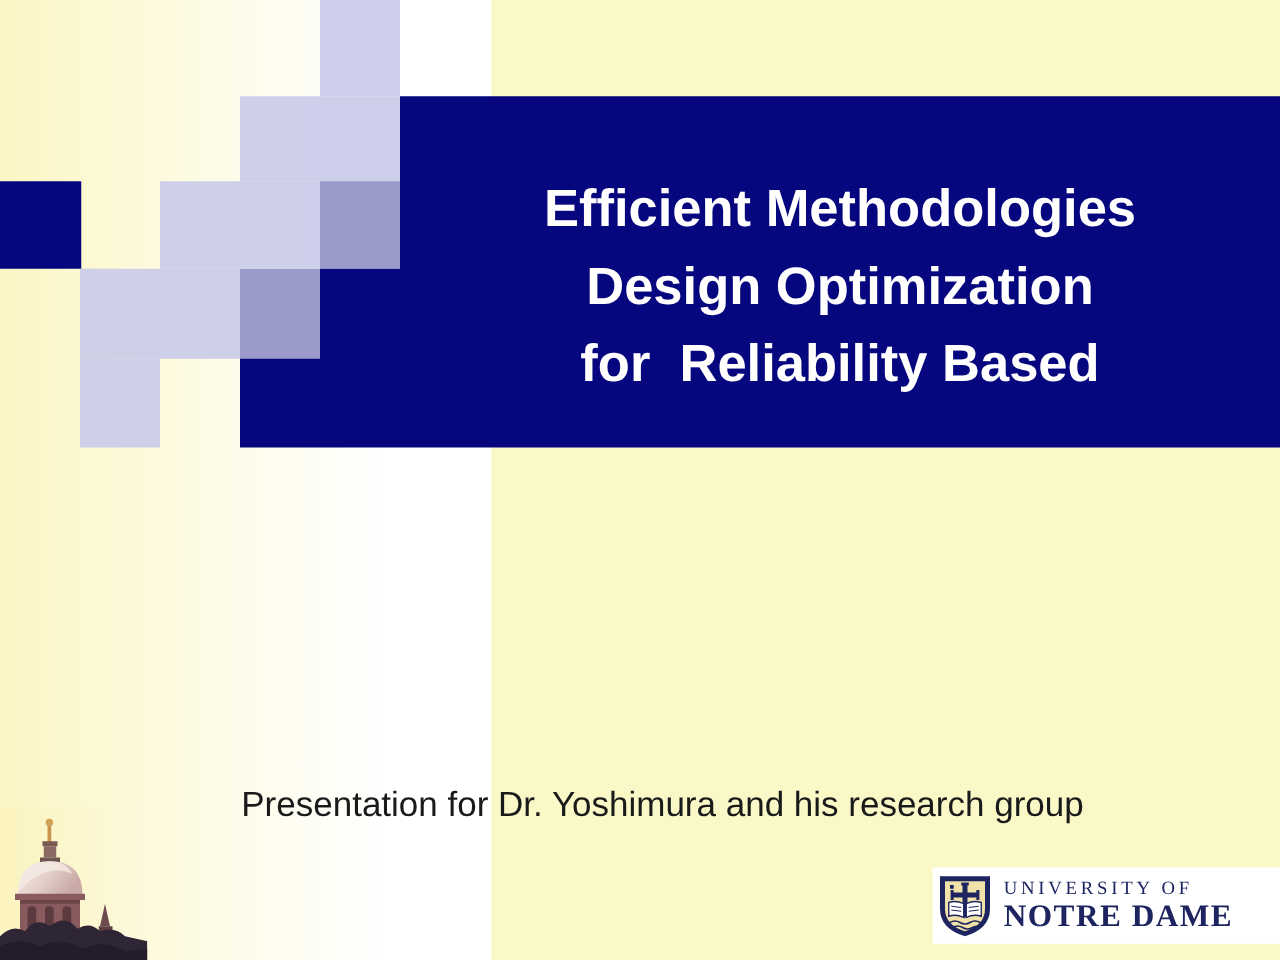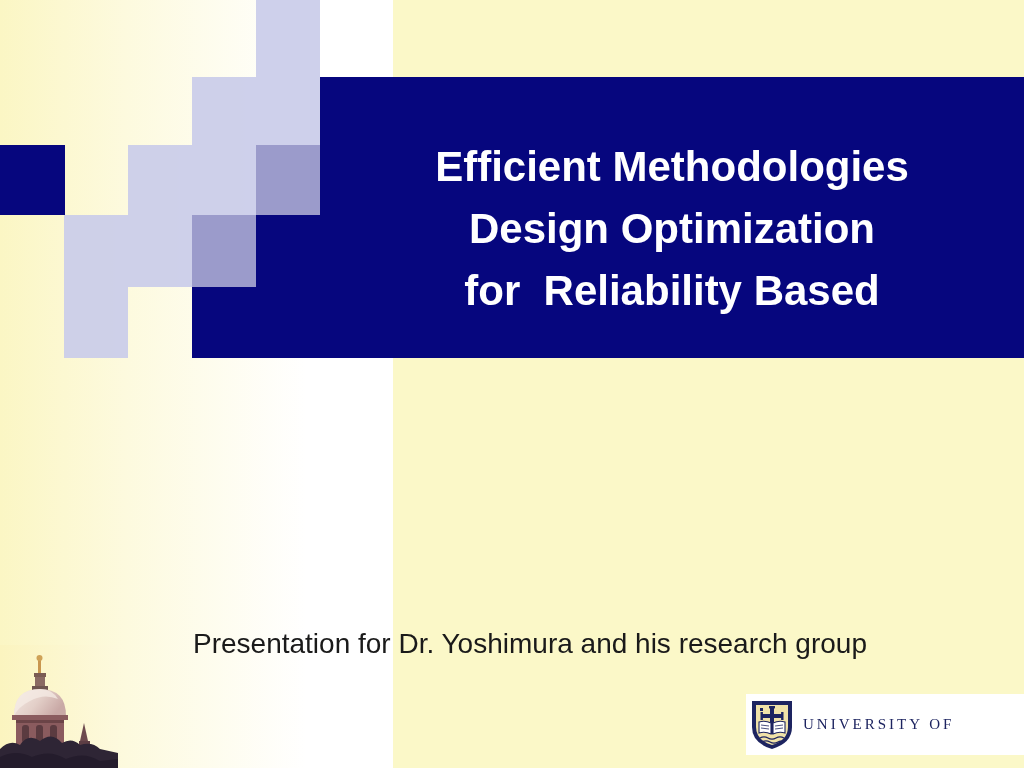--- a/index.html
+++ b/index.html
@@ -245,16 +245,17 @@
       <line x1="11" y1="26" x2="19" y2="27" stroke="#1d2460" stroke-width="0.8"></line>
       <line x1="11" y1="29" x2="19" y2="30" stroke="#1d2460" stroke-width="0.8"></line>
       <line x1="25" y1="27" x2="33" y2="26" stroke="#1d2460" stroke-width="0.8"></line>
       <line x1="25" y1="30" x2="33" y2="29" stroke="#1d2460" stroke-width="0.8"></line>
 
       <path d="M10 39 Q14 36.6 18 39 Q22 41.4 26 39 Q30 36.6 34 39" fill="none" stroke="#1d2460" stroke-width="1.3"></path>
       <path d="M12 43 Q16 40.6 20 43 Q24 45.4 28 43 Q30 41.8 32 42.4" fill="none" stroke="#1d2460" stroke-width="1.3"></path>
     </svg>
     <div class="nd-words">
       <span class="nd-line1">UNIVERSITY OF</span>
+      <span class="nd-line2">NOTRE DAME</span>
     </div>
   </div>
 
 </div>
 
 </body></html>

